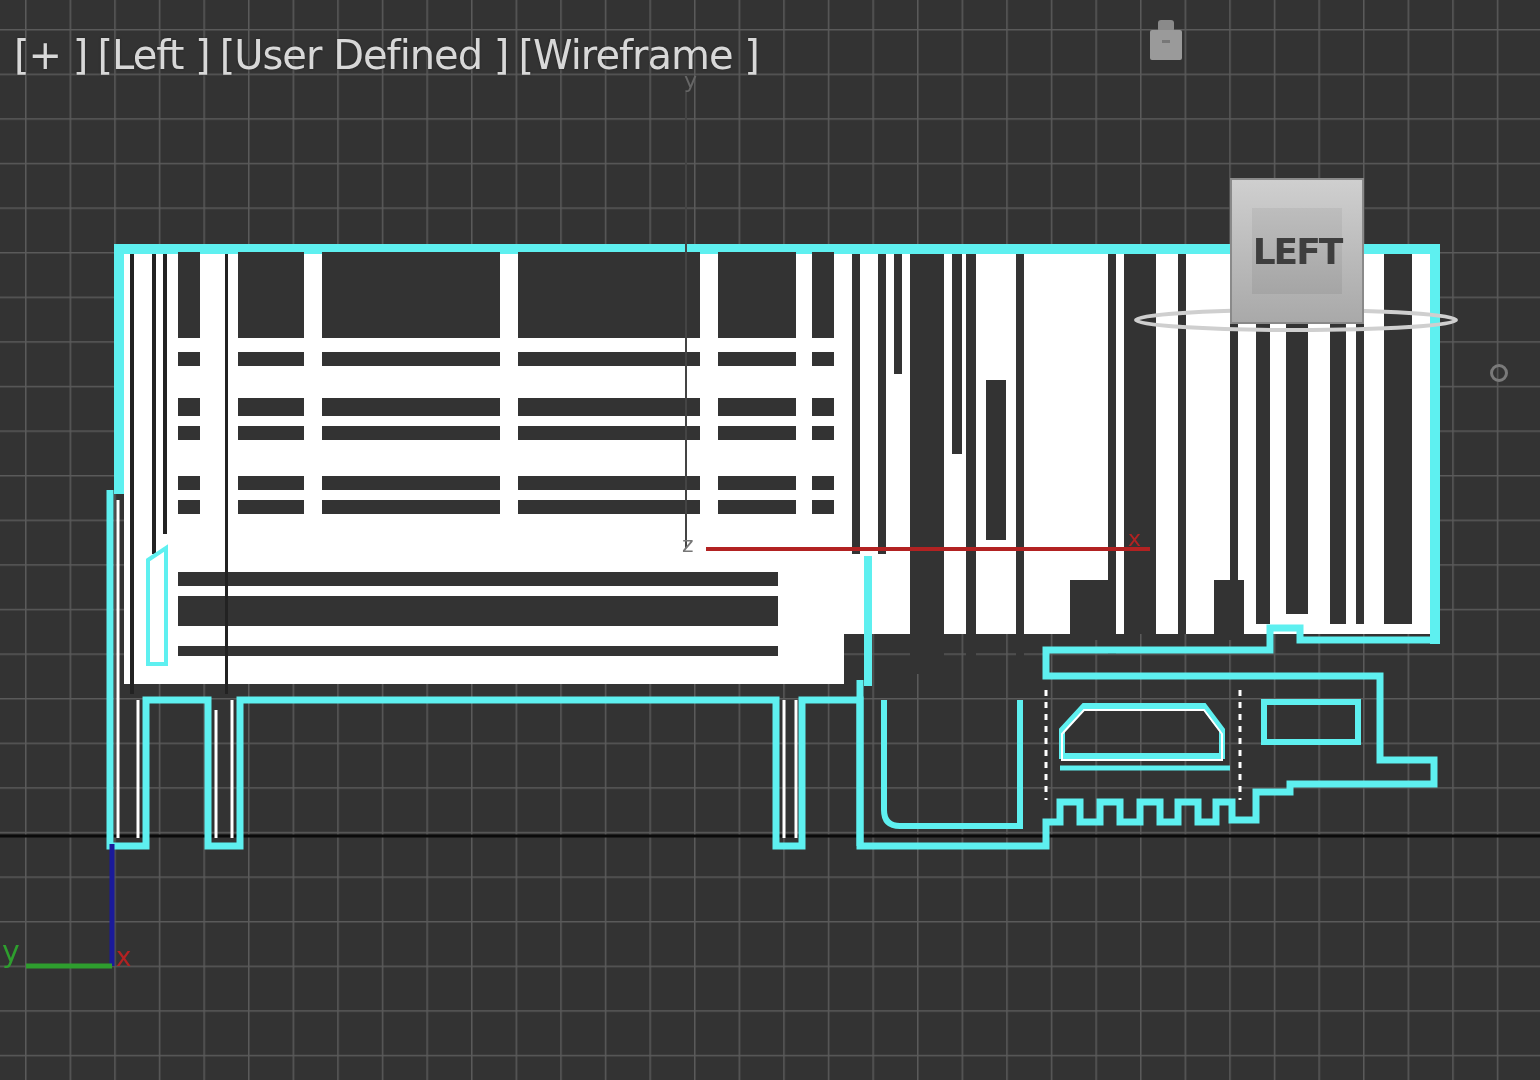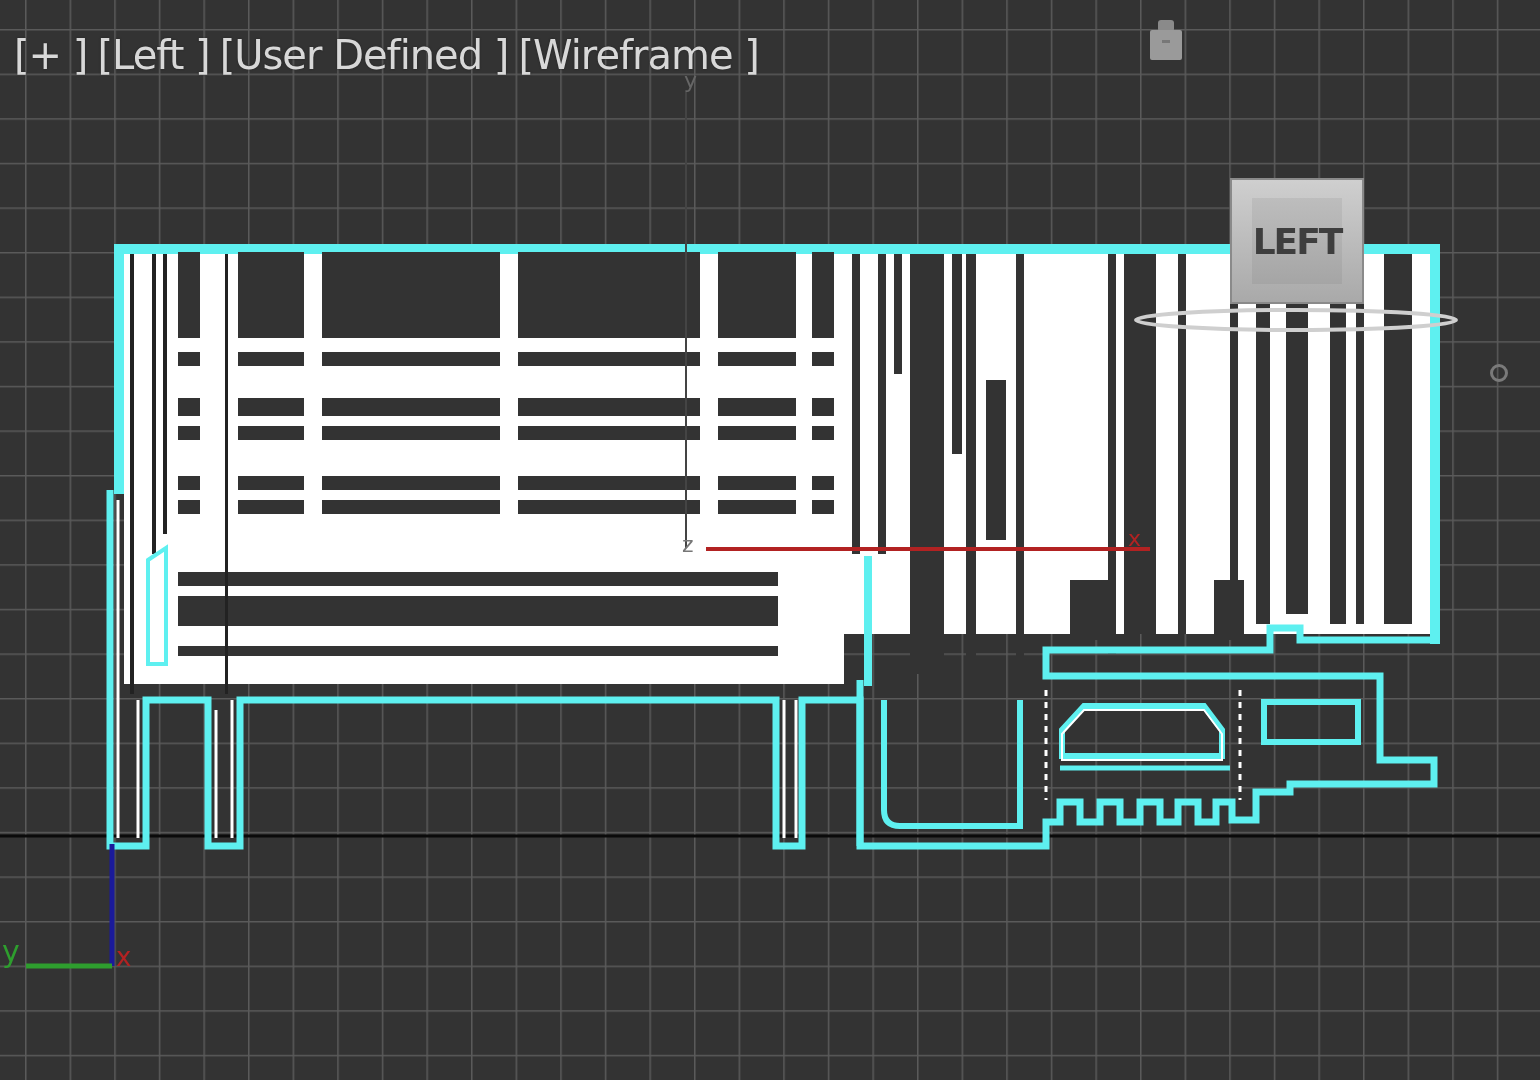--- a/index.html
+++ b/index.html
@@ -2,21 +2,21 @@
 <html><head>
 <meta charset="utf-8">
 <style>
   html, body { margin:0; padding:0; background:#333333; }
   body { width:1540px; height:1080px; overflow:hidden; position:relative; font-family:"DejaVu Sans", sans-serif; }
   #viewport { position:absolute; left:0; top:0; width:1540px; height:1080px; background:#333333; }
   #viewport svg.scene { position:absolute; left:0; top:0; }
   .vp-label { position:absolute; left:14px; top:32px; display:flex; gap:10px; color:#d8d8d8; font-size:40px; letter-spacing:-1px; font-family:"DejaVu Sans", sans-serif; text-shadow:0 0 2px #222; white-space:nowrap; }
   .vp-label span { cursor:pointer; }
   .lock-icon { position:absolute; left:1148px; top:18px; width:36px; height:44px; }
-  .viewcube { position:absolute; left:1230px; top:178px; width:134px; height:126px; background:linear-gradient(#cfcfcf,#a9a9a9); border:2px solid #8a8a8a; box-sizing:border-box; display:flex; align-items:center; justify-content:center; }
+  .viewcube { position:absolute; left:1230px; top:178px; width:134px; height:146px; background:linear-gradient(#cfcfcf,#a9a9a9); border:2px solid #8a8a8a; box-sizing:border-box; display:flex; align-items:center; justify-content:center; }
   .viewcube .face { width:90px; height:86px; background:linear-gradient(#bdbdbd,#a5a5a5); display:flex; align-items:center; justify-content:center; font-weight:bold; font-size:36px; color:#3e3e3e; letter-spacing:-2px; }
   .home-dot { position:absolute; left:1490px; top:364px; width:18px; height:18px; border:3px solid #7a7a7a; border-radius:50%; box-sizing:border-box; }
 </style>
 </head>
 <body>
 
 <div id="viewport">
   <svg class="scene" width="1540" height="1080" viewBox="0 0 1540 1080">
     <defs>
       <pattern id="grid" x="25" y="29" width="44.6" height="44.6" patternUnits="userSpaceOnUse">

